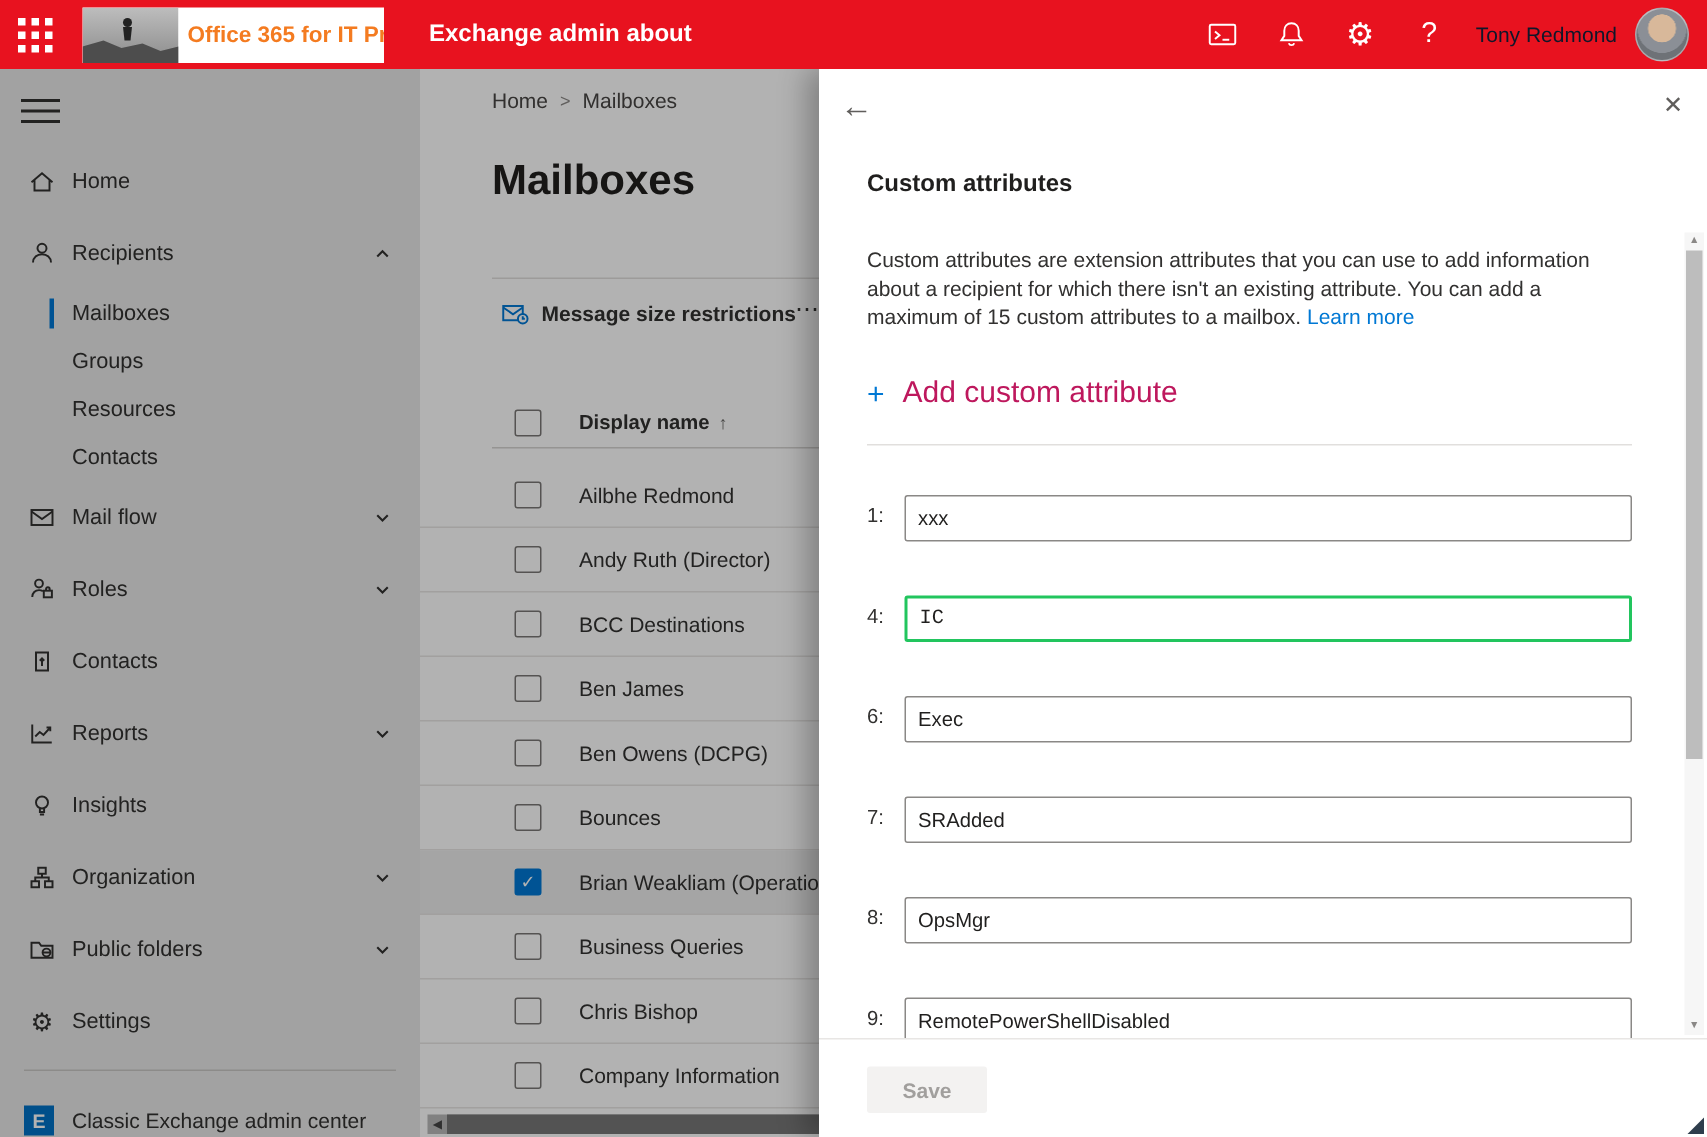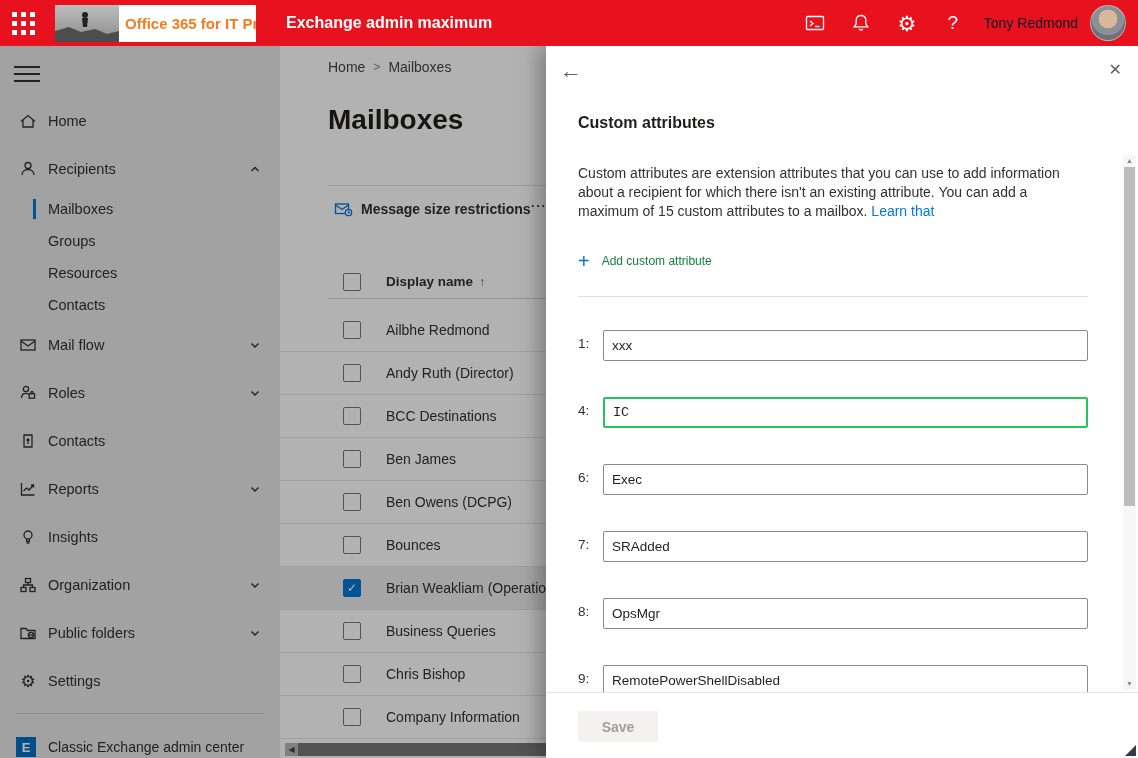--- a/index.html
+++ b/index.html
@@ -68,21 +68,21 @@
 
   
   .flyout { position:absolute; left:546px; top:46px; width:592px; height:712px; background:#fff; z-index:10; box-shadow:-8px 0 18px rgba(0,0,0,.28); }
   .back-btn { position:absolute; left:14px; top:12px; font-size:22px; color:#605e5c; cursor:pointer; }
   .close-btn { position:absolute; right:16px; top:14px; font-size:16px; color:#605e5c; cursor:pointer; }
   .fly-title { position:absolute; left:32px; top:68px; font-size:16px; font-weight:bold; color:#201f1e; }
   .fly-desc { position:absolute; left:32px; top:118px; width:500px; font-size:14px; line-height:19px; color:#323130; }
   .learn-more { color:#0078d4; cursor:pointer; }
   .add-btn { position:absolute; left:32px; top:205px; display:flex; align-items:center; gap:12px; cursor:pointer; }
   .add-plus { color:#0078d4; font-size:20px; font-weight:400; line-height:1; }
-  .add-label { font-size:12px; color:#15803d; }
+  .add-label { font-size:20px; color:#be185d; }
   .fly-divider { position:absolute; left:32px; right:50px; top:250px; height:1px; background:#e1dfdd; }
   .fields { position:absolute; left:32px; top:284px; right:50px; }
   .field-row { display:flex; align-items:flex-start; margin-bottom:36px; height:31px; }
   .field-label { width:25px; flex:0 0 25px; font-size:13.5px; color:#323130; padding-top:6px; }
   .field-input { flex:1; height:31px; border:1px solid #8a8886; border-radius:2px; font-family:"Liberation Sans",sans-serif; font-size:13.5px; color:#201f1e; padding:0 8px; background:#fff; outline:none; }
   .field-input.focused { border:2px solid #22c55e;font-family:Liberation Mono, monospace; }
   .vscroll { position:absolute; left:577px; top:109px; width:13px; height:535px; background:#f6f6f6; }
   .vscroll-up, .vscroll-down { position:absolute; left:0; width:13px; height:12px; font-size:7px; color:#8a8886; text-align:center; line-height:12px; cursor:pointer; }
   .vscroll-up { top:0; }
   .vscroll-down { bottom:0; }
@@ -118,21 +118,21 @@
               <stop offset="1" stop-color="#8b8b8b"></stop>
         </linearGradient>
           </defs>
         <rect width="64" height="37" fill="url(#sky)"></rect>
         <path d="M0 26 L14 22 L26 27 L40 24 L52 29 L64 26 L64 37 L0 37 Z" fill="#4d4d4d"></path>
         <circle cx="30" cy="10" r="3" fill="#222"></circle>
         <path d="M27 13 h6 l-1 9 h-4 z" fill="#222"></path>
       </svg>
       <span class="logo-text">Office 365 for IT Pros</span>
     </div>
-    <div class="app-title">Exchange admin maximum</div>
+    <div class="app-title">Exchange admin about</div>
     <div class="top-actions">
       <div class="top-icon-btn">
         <svg width="22" height="22" viewBox="0 0 22 22" fill="none" stroke="#fff" stroke-width="1.3">
           <rect x="2.5" y="4.5" width="17" height="13" rx="1"></rect>
           <path d="M6 9 l3 2.5 L6 14"></path>
           <path d="M11 14.5 h4.5"></path>
         </svg>
       </div>
       <div class="top-icon-btn">
         <svg width="22" height="22" viewBox="0 0 22 22" fill="none" stroke="#fff" stroke-width="1.3">
@@ -387,21 +387,21 @@
 
   <div class="dim"></div>
 
   <div class="flyout">
     <span class="back-btn">←</span>
     <span class="close-btn">✕</span>
     <div class="fly-title">Custom attributes</div>
 
     <div class="fly-desc">
       <span>Custom attributes are extension attributes that you can use to add information about a recipient for which there isn't an existing attribute. You can add a maximum of 15 custom attributes to a mailbox.</span>
-      <span class="learn-more">Learn that</span>
+      <span class="learn-more">Learn more</span>
     </div>
 
     <div class="add-btn">
       <span class="add-plus">+</span>
       <span class="add-label">Add custom attribute</span>
     </div>
 
     <div class="fly-divider"></div>
 
     <div class="fields">

